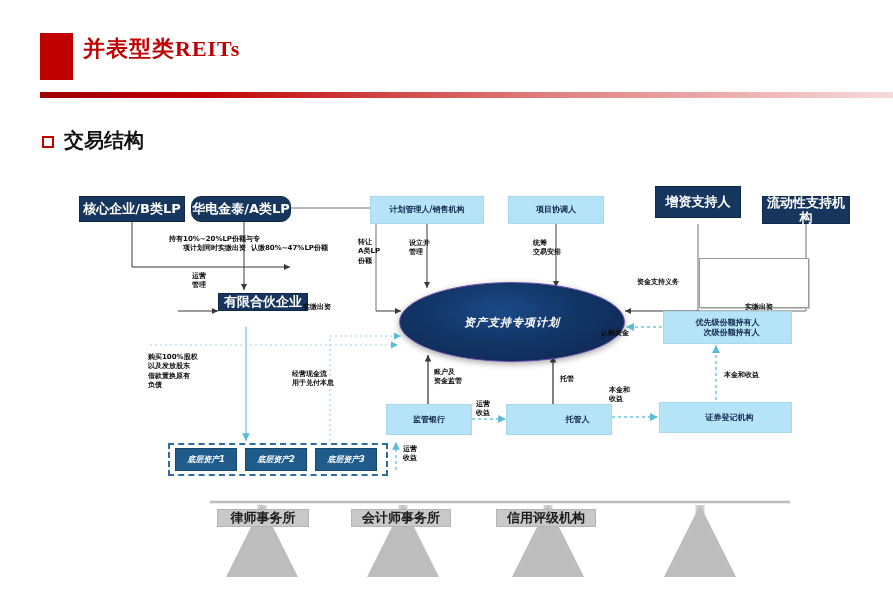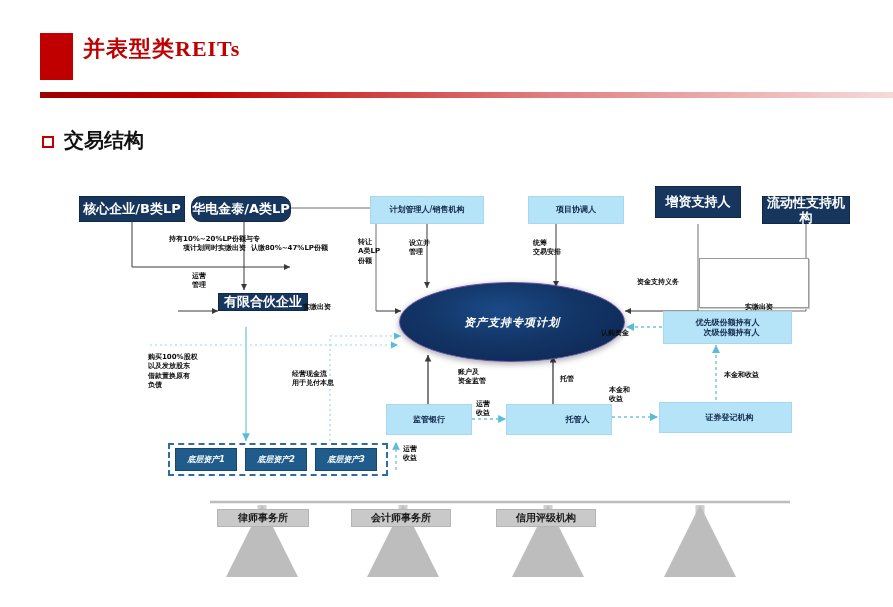--- a/index.html
+++ b/index.html
@@ -24,21 +24,21 @@
   
   .diagram{position:absolute;left:0;top:0;width:893px;height:607px;}
   .diagram svg{position:absolute;left:0;top:0;}
 
   
   .node{position:absolute;box-sizing:border-box;display:flex;align-items:center;
     justify-content:center;text-align:center;line-height:1.18;
     font-family:"DejaVu Sans","Liberation Sans",sans-serif;font-weight:bold;}
   .node.dark{background:#17365D;color:#ffffff;border:1px solid #102947;font-size:13px;}
   .node.light{background:#B5E3F8;color:#12284C;border:1px solid #a7d8ee;font-size:8px;}
-  .node.gray{background:#C9C9C9;color:#1a1a1a;border:1px solid #b5b5b5;font-size:10px;}
+  .node.gray{background:#C9C9C9;color:#1a1a1a;border:1px solid #b5b5b5;font-size:13px;}
   .node.asset{background:#1F5C8B;color:#ffffff;border:1px solid #164869;font-size:8px;font-style:italic;}
 
   
   .ellipse{position:absolute;left:399px;top:282px;width:224px;height:78px;
     background:radial-gradient(ellipse at 45% 35%,#1b4a87 0%,#123566 45%,#0d2550 100%);
     border-radius:50%;border:1.5px solid #6a4fa8;
     display:flex;align-items:center;justify-content:center;
     color:#ffffff;font-size:11px;font-weight:bold;font-style:italic;letter-spacing:1px;
     font-family:"DejaVu Sans","Liberation Sans",sans-serif;
     box-shadow:0 2px 6px rgba(0,0,0,.35);}
@@ -140,21 +140,21 @@
 
 
   <div class="node dark" style="left:218px;top:293px;width:90px;height:18px;">有限合伙企业</div>
 
   <div class="node dark" style="left:655px;top:186px;width:86px;height:32px;text-align:center;">增资支持人</div>
 
   <div class="node dark" style="left:762px;top:196px;width:88px;height:28px;">流动性支持机构</div>
 
   <div class="node light" style="left:370px;top:196px;width:114px;height:28px;">计划管理人/销售机构</div>
 
-  <div class="node light" style="left:508px;top:196px;width:96px;height:28px;margin-left:20px;">项目协调人</div>
+  <div class="node light" style="left:508px;top:196px;width:96px;height:28px;">项目协调人</div>
 
   <div class="node light" style="left:663px;top:311px;width:129px;height:33px;white-space:pre-line;text-align:right;">优先级份额持有人
 次级份额持有人</div>
 
   <div class="node light" style="left:386px;top:404px;width:86px;height:31px;">监管银行</div>
 
   <div class="node light" style="left:506px;top:404px;width:106px;height:31px;padding-left:37px;">托管人</div>
 
   <div class="node light" style="left:659px;top:402px;width:133px;height:31px;padding-left:8px;">证券登记机构</div>
 
@@ -193,21 +193,21 @@
 
   <div class="cap" style="left:637px;top:278px;">资金支持义务</div>
 
   <div class="cap" style="left:601px;top:329px;">认购资金</div>
 
   <div class="cap" style="left:724px;top:371px;">本金和收益</div>
 
   <div class="cap" style="left:609px;top:386px;">本金和
 收益</div>
 
-  <div class="cap" style="left:458px;top:368px;">账户及
+  <div class="cap" style="left:434px;top:368px;">账户及
 资金监管</div>
 
   <div class="cap" style="left:560px;top:375px;">托管</div>
 
   <div class="cap" style="left:476px;top:400px;">运营
 收益</div>
 
   <div class="cap" style="left:403px;top:445px;">运营
 收益</div>
 

